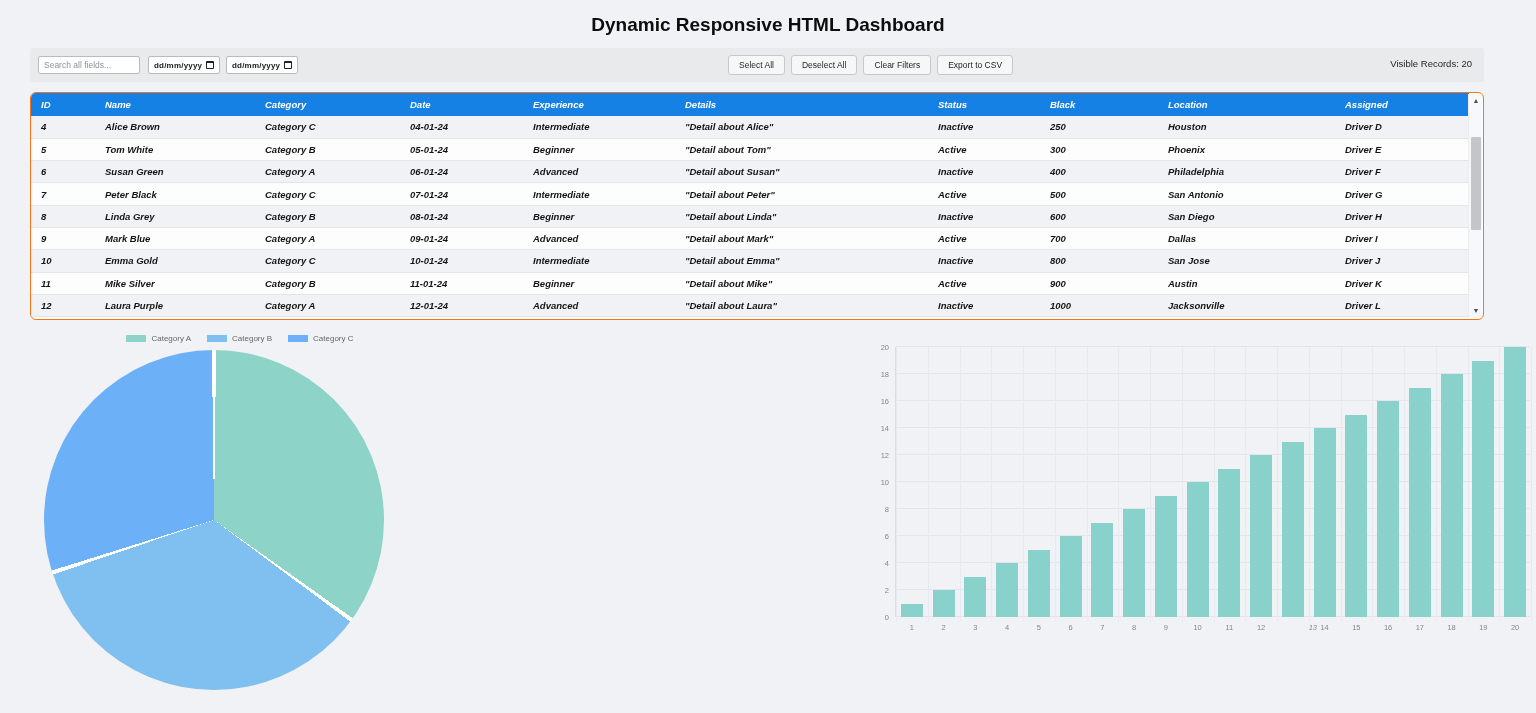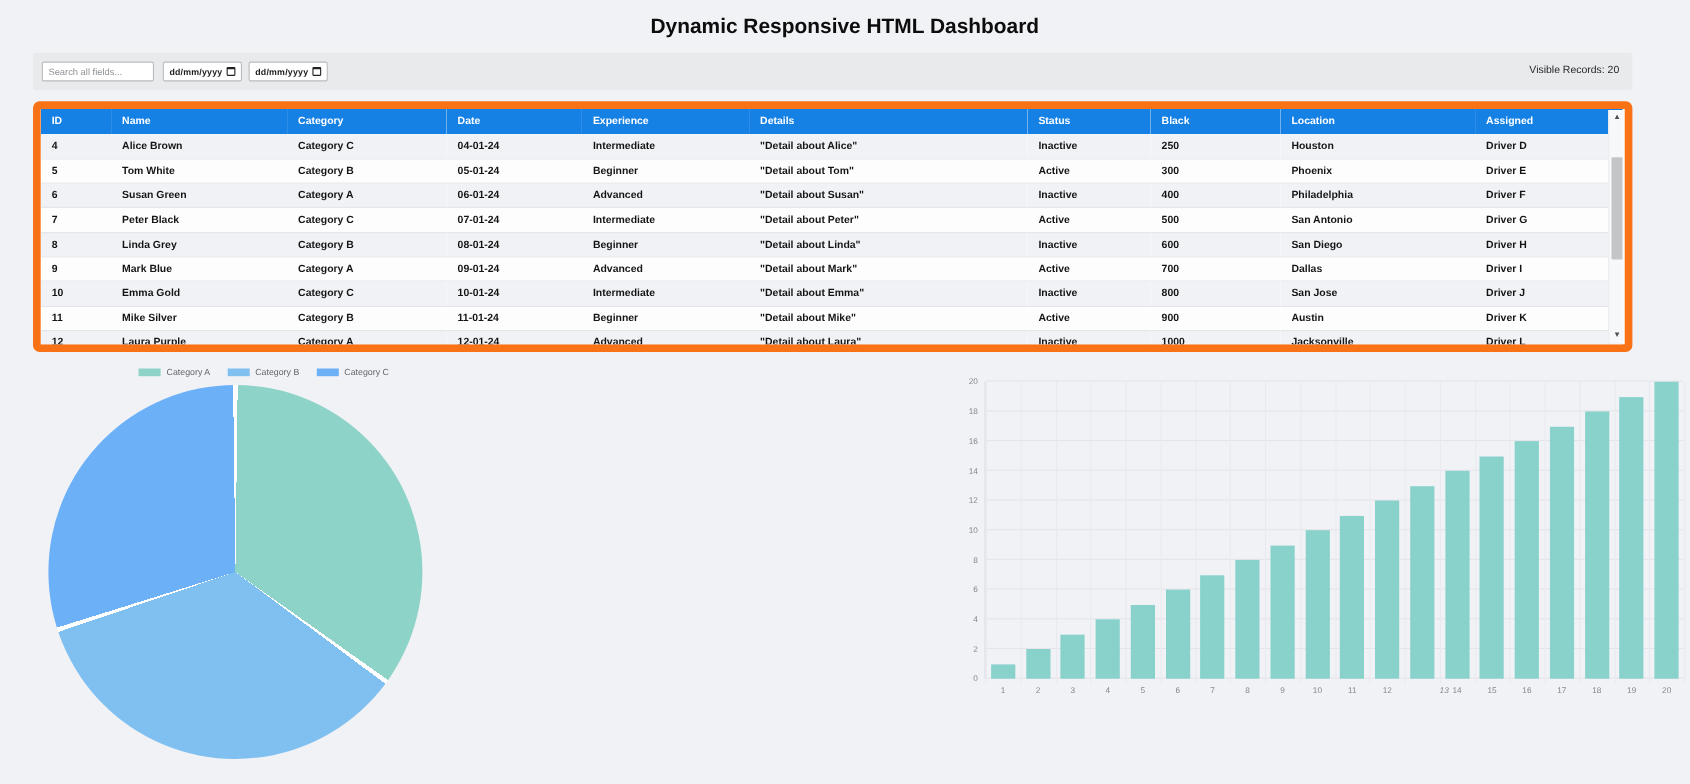--- a/index.html
+++ b/index.html
@@ -43,21 +43,21 @@
     height:20px; padding:0 10px; background:#f6f7f7; border:1px solid #c6c9cb;
     border-radius:3px; font-family:inherit; font-size:8.5px; color:#1f1f1f;
     cursor:pointer; white-space:nowrap;
   }
   .visible-records {
     position:absolute; right:12px; top:10px; font-size:9.5px; color:#1f1f1f;
   }
   
   .table-card {
     position:absolute; left:30px; top:92px; width:1454px; height:228px;
-    background:#fff; border:7px solid #f97316; border-radius:6px; overflow:hidden;
+    background:#fff; border:1px solid #f97316; border-radius:6px; overflow:hidden;font-style:italic;
   }
   table.data-table { border-collapse:collapse; table-layout:fixed; width:1438px; }
   .c0{width:64px}.c1{width:160px}.c2{width:145px}.c3{width:123px}.c4{width:152px}
   .c5{width:253px}.c6{width:112px}.c7{width:118px}.c8{width:177px}.c9{width:134px}
   .data-table th {
     background:#1681e4; color:#fff; font-size:9.5px; font-weight:bold;
     text-align:left; padding:0 0 0 10px; height:23px; cursor:pointer;
     white-space:nowrap; overflow:hidden;
   }
   .data-table td {
@@ -119,20 +119,26 @@
 
 <div class="toolbar">
   <input class="search-input" type="text" placeholder="Search all fields..." style="">
   <div class="date-input date-from">
     <span>dd/mm/yyyy</span>
     <span class="cal-icon"></span>
   </div>
   <div class="date-input date-to">
     <span>dd/mm/yyyy</span>
     <span class="cal-icon"></span>
+  </div>
+  <div class="btn-group">
+    <button class="tb-btn">Select All</button>
+    <button class="tb-btn">Deselect All</button>
+    <button class="tb-btn">Clear Filters</button>
+    <button class="tb-btn">Export to CSV</button>
   </div>
   <div class="visible-records">
     <span>Visible Records:</span>
     <span>20</span>
   </div>
 </div>
 
 <div class="table-card">
   <table class="data-table">
     <colgroup>

